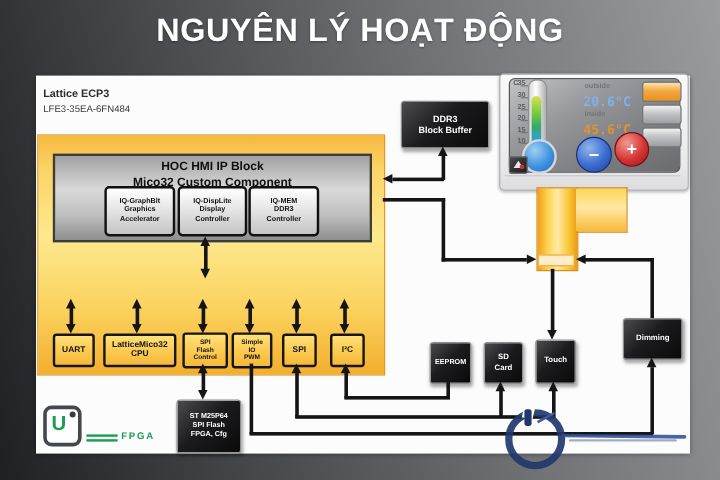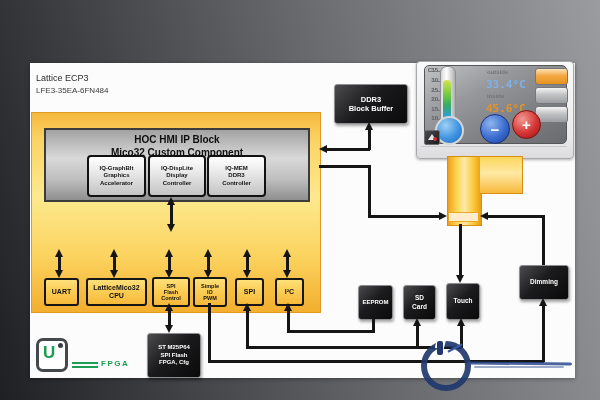--- a/index.html
+++ b/index.html
@@ -33,24 +33,25 @@
   .pill.orange{background:linear-gradient(180deg,#fde3b2,#f3a844 45%,#e8921f);}
   .pill.gray{background:linear-gradient(180deg,#f4f4f4,#c2c3c5 45%,#9d9ea1);}
   .scl{position:absolute;font-size:6px;color:#5c5d60;width:14px;text-align:right;font-weight:bold;}
   .tick{position:absolute;width:6px;height:1px;background:#77787b;}
 </style>
 </head>
 <body>
 
 <div id="stage">
 
+  <div class="abs" id="title">NGUYÊN LÝ HOẠT ĐỘNG</div>
 
   <div class="abs" id="panel"></div>
 
-  <div class="abs" style="left:36px;top:73px;font-size:9px;font-weight:normal;color:#2c2c2e;">Lattice ECP3</div>
+  <div class="abs" style="left:36px;top:73px;font-size:9px;font-weight:bold;color:#2c2c2e;">Lattice ECP3</div>
   <div class="abs" style="left:36px;top:86px;font-size:8px;color:#3a3a3c;">LFE3-35EA-6FN484</div>
 
   <div class="abs" style="left:31px;top:112px;width:288px;height:199px;
        background:linear-gradient(180deg,#f6b93e 0%,#fbd466 14%,#fde98e 42%,#fbd35f 72%,#f3ae2e 100%);
        border:1px solid #e09a25;"></div>
 
   <div class="abs" style="left:44px;top:128px;width:262px;height:70px;
        background:linear-gradient(180deg,#a2a2a2 0%,#d9d9d9 40%,#bfbfbf 70%,#8f8f8f 100%);
        border:2px solid #3c3c3c;">
     <div style="text-align:center;font-weight:bold;font-size:10px;color:#0e0e0e;margin-top:3px;line-height:1.3;">
@@ -159,21 +160,21 @@
   <div class="tick" style="left:434px;top:119px;"></div>
 
   <div class="abs" style="left:440px;top:66px;width:14px;height:58px;
        background:linear-gradient(90deg,#d8d8da,#ffffff 40%,#aeaeb0);border:1px solid #8e8f92;border-radius:7px 7px 0 0;"></div>
   <div class="abs" style="left:443px;top:80px;width:8px;height:46px;
        background:linear-gradient(180deg,#d3e44c 0%,#6cc643 35%,#35ab66 55%,#2f9fd8 80%,#2389dd 100%);border-radius:4px 4px 0 0;"></div>
   <div class="abs" style="left:435px;top:116px;width:25px;height:25px;border-radius:50%;
        background:radial-gradient(circle at 35% 30%,#9fd0f4,#3e93e0 55%,#1a6cc0 100%);border:2px solid #d6d7d9;"></div>
 
   <div class="abs" style="left:487px;top:69px;font-size:6px;color:#737477;font-weight:bold;">outside</div>
-  <div class="abs" style="left:486px;top:78px;font-size:11px;font-weight:bold;color:#7fb2e8;font-family:'DejaVu Sans Mono',monospace;">33.4°C</div>
+  <div class="abs" style="left:486px;top:78px;font-size:11px;font-weight:bold;color:#7fb2e8;font-family:'DejaVu Sans Mono',monospace;">20.6°C</div>
   <div class="abs" style="left:487px;top:93px;font-size:6px;color:#737477;font-weight:bold;">inside</div>
   <div class="abs" style="left:486px;top:102px;font-size:11px;font-weight:bold;color:#e2932e;font-family:'DejaVu Sans Mono',monospace;">45.6°C</div>
 
   <div class="pill orange" style="left:535px;top:68px;"></div>
   <div class="pill gray" style="left:535px;top:87px;"></div>
   <div class="pill gray" style="left:535px;top:106px;"></div>
 
   <div class="abs" style="left:480px;top:114px;width:28px;height:28px;border-radius:50%;
        background:radial-gradient(circle at 35% 30%,#8fb4ec,#3a6cd0 55%,#1c3f98 100%);border:1px solid #16327e;
        display:flex;align-items:center;justify-content:center;color:#fff;font-size:15px;font-weight:bold;">

